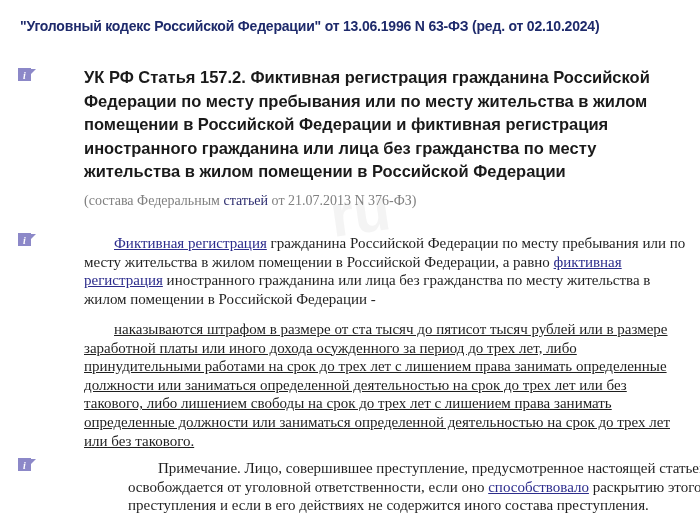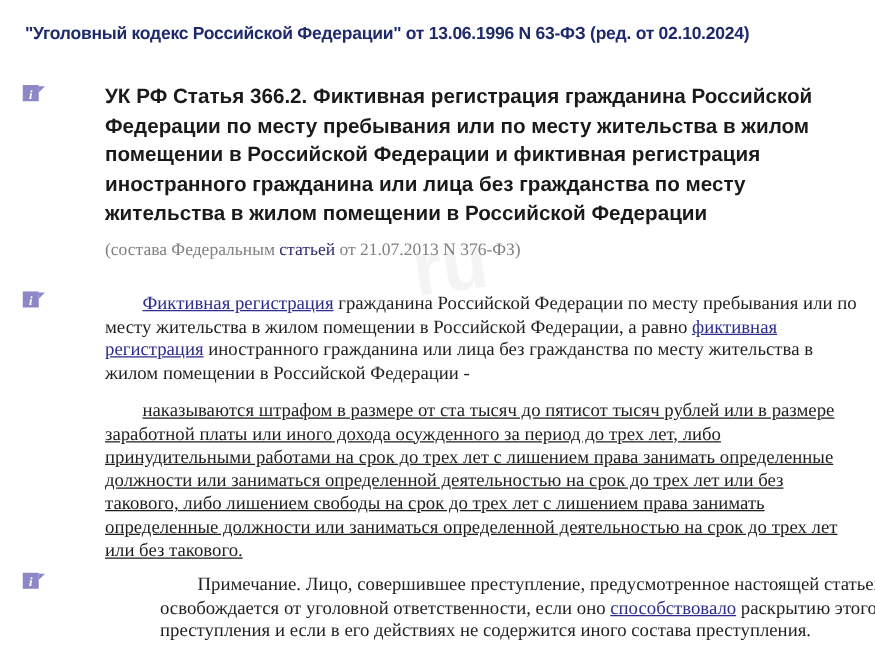--- a/index.html
+++ b/index.html
@@ -88,21 +88,21 @@
 <body>
 
 <div class="source-title">"Уголовный кодекс Российской Федерации" от 13.06.1996 N 63-ФЗ (ред. от 02.10.2024)</div>
 
 <svg class="info-icon" style="top:68px;" viewBox="0 0 18 15">
   <rect x="0" y="0" width="13" height="13" fill="#8c88c8"></rect>
   <polygon points="13,1 18,1 13,6" fill="#8c88c8"></polygon>
   <text x="6.5" y="11" font-family="Liberation Serif, serif" font-style="italic" font-weight="bold" font-size="10" fill="#ffffff" text-anchor="middle">i</text>
 </svg>
 
-<div class="article-title">УК РФ Статья 366.2. Фиктивная регистрация гражданина Российской Федерации по месту пребывания или по месту жительства в жилом помещении в Российской Федерации и фиктивная регистрация иностранного гражданина или лица без гражданства по месту жительства в жилом помещении в Российской Федерации</div>
+<div class="article-title">УК РФ Статья 157.2. Фиктивная регистрация гражданина Российской Федерации по месту пребывания или по месту жительства в жилом помещении в Российской Федерации и фиктивная регистрация иностранного гражданина или лица без гражданства по месту жительства в жилом помещении в Российской Федерации</div>
 
 <div class="intro-note"><span>(состава Федеральным </span><a class="law-link">статьей</a><span> от 21.07.2013 N 376-ФЗ)</span></div>
 
 <div class="watermark">ru</div>
 
 <svg class="info-icon" style="top:233px;" viewBox="0 0 18 15">
   <rect x="0" y="0" width="13" height="13" fill="#8c88c8"></rect>
   <polygon points="13,1 18,1 13,6" fill="#8c88c8"></polygon>
   <text x="6.5" y="11" font-family="Liberation Serif, serif" font-style="italic" font-weight="bold" font-size="10" fill="#ffffff" text-anchor="middle">i</text>
 </svg>

